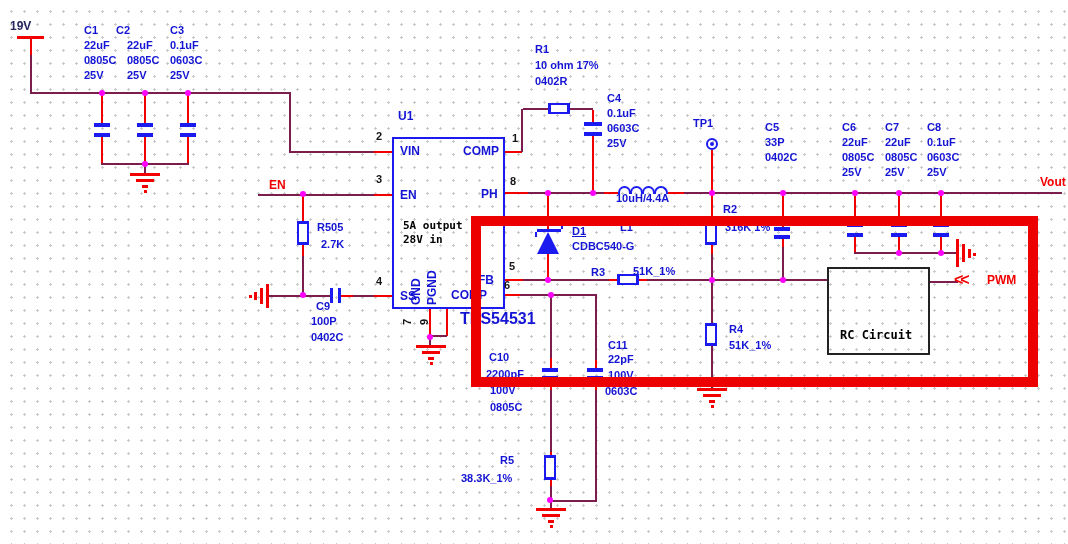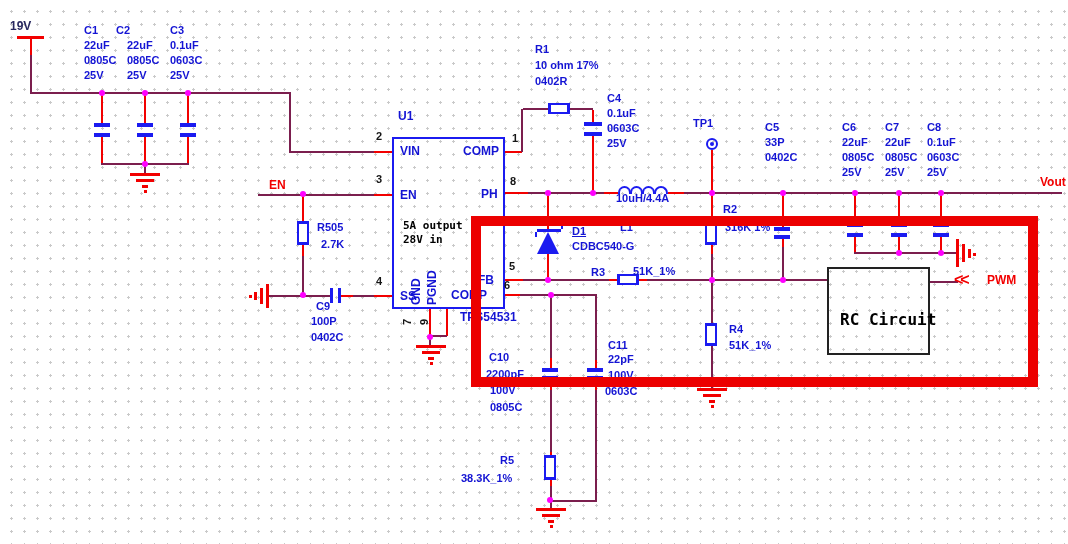--- a/index.html
+++ b/index.html
@@ -100,21 +100,21 @@
   <div class="plate" style="left:330px;top:288px;width:3px;height:15px;"></div>
   <div class="plate" style="left:338px;top:288px;width:3px;height:15px;"></div>
   <div class="r" style="left:341px;top:295px;width:12px;height:2px;"></div>
   <div class="w" style="left:353px;top:295px;width:21px;height:2px;"></div>
   <div class="lbl" style="left:316px;top:300px;">C9</div>
   <div class="lbl" style="left:311px;top:315px;">100P</div>
   <div class="lbl" style="left:311px;top:331px;">0402C</div>
 
   <div class="chip" style="left:392px;top:137px;width:113px;height:172px;"></div>
   <div class="lbl" style="left:398px;top:109px;font-size:12px;">U1</div>
-  <div class="lbl" style="left:460px;top:310px;font-size:12px;">TPS54531</div>
+  <div class="lbl" style="left:460px;top:310px;font-size:16px;">TPS54531</div>
   <div class="mono" style="left:403px;top:219px;">5A output</div>
   <div class="mono" style="left:403px;top:233px;">28V in</div>
 
   <div class="r" style="left:374px;top:151px;width:18px;height:2px;"></div>
   <div class="r" style="left:374px;top:194px;width:18px;height:2px;"></div>
   <div class="r" style="left:374px;top:295px;width:18px;height:2px;"></div>
   <div class="r" style="left:505px;top:151px;width:17px;height:2px;"></div>
   <div class="r" style="left:505px;top:192px;width:23px;height:2px;"></div>
   <div class="r" style="left:505px;top:279px;width:18px;height:2px;"></div>
   <div class="r" style="left:505px;top:294px;width:15px;height:2px;"></div>
@@ -263,21 +263,21 @@
   <div class="lbl" style="left:885px;top:121px;">C7</div>
   <div class="lbl" style="left:885px;top:136px;">22uF</div>
   <div class="lbl" style="left:885px;top:151px;">0805C</div>
   <div class="lbl" style="left:885px;top:166px;">25V</div>
   <div class="lbl" style="left:927px;top:121px;">C8</div>
   <div class="lbl" style="left:927px;top:136px;">0.1uF</div>
   <div class="lbl" style="left:927px;top:151px;">0603C</div>
   <div class="lbl" style="left:927px;top:166px;">25V</div>
 
   <div class="rcbox" style="left:827px;top:267px;width:103px;height:88px;"></div>
-  <div class="mono" style="left:840px;top:310px;font-size:16px;">RC Circuit</div>
+  <div class="mono" style="left:840px;top:328px;font-size:12px;">RC Circuit</div>
   <div class="w" style="left:930px;top:281px;width:28px;height:2px;"></div>
   <div class="chev" style="left:954px;top:271px;">&lt;&lt;</div>
   <div class="net" style="left:987px;top:273px;">PWM</div>
 
   <div class="w" style="left:520px;top:294px;width:33px;height:2px;"></div>
   <div class="dot" style="left:548px;top:292px;"></div>
   <div class="w" style="left:553px;top:294px;width:44px;height:2px;"></div>
   <div class="w" style="left:595px;top:294px;width:2px;height:66px;"></div>
   <div class="r" style="left:595px;top:360px;width:2px;height:8px;"></div>
   <div class="plate" style="left:587px;top:368px;width:16px;height:4px;"></div>

